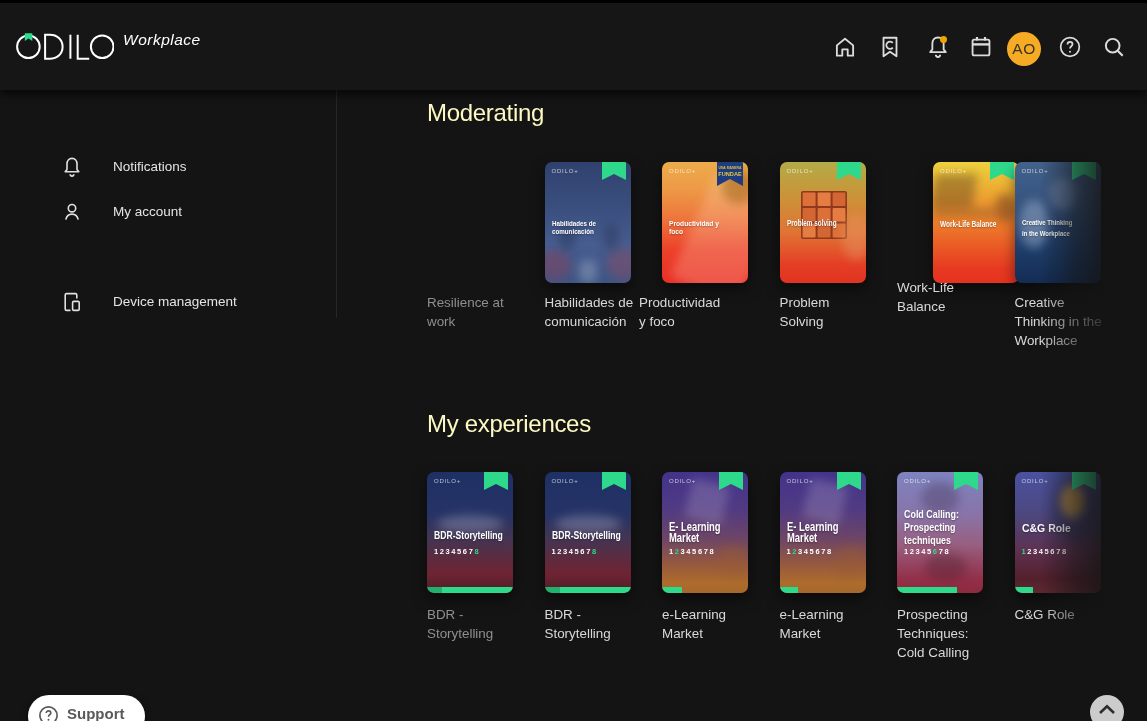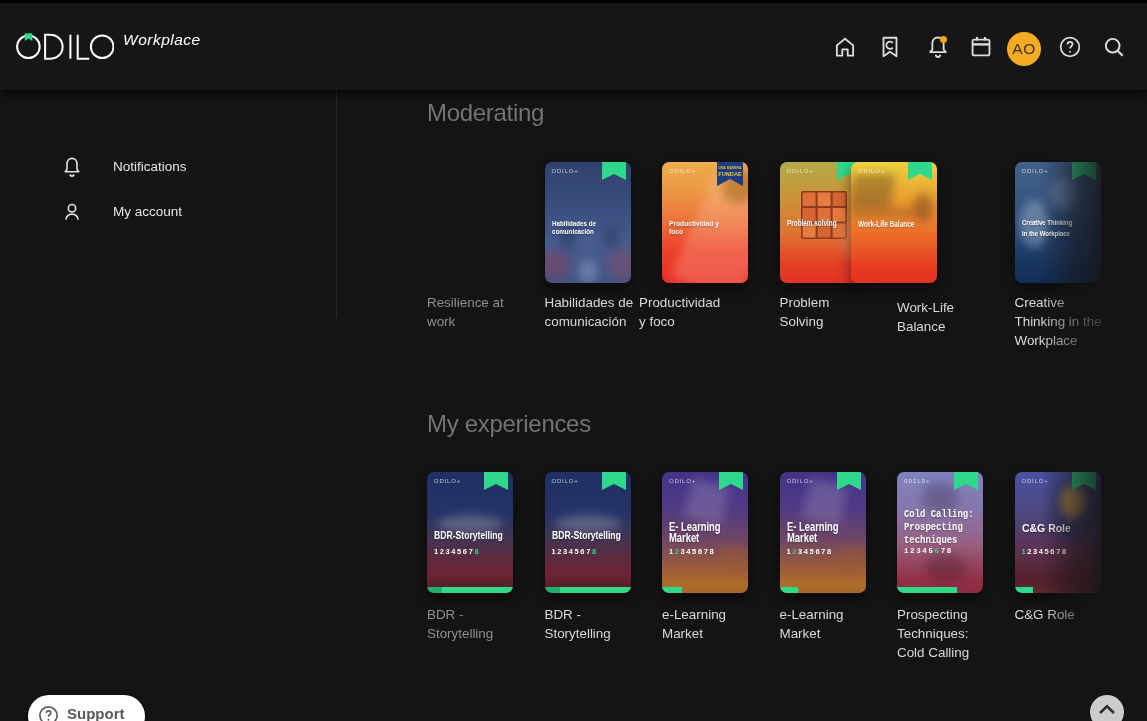--- a/index.html
+++ b/index.html
@@ -20,21 +20,21 @@
 #belldot { position:absolute; left:940px; top:32.5px; width:7px; height:7px;
   border-radius:50%; background:#f0a400; }
 
 #sidebar { position:absolute; left:0; top:90px; width:336px; height:631px; background:#141414; }
 #sdiv { position:absolute; left:336px; top:90px; width:1px; height:228px; background:#262626; }
 .sitem { position:absolute; left:0; width:336px; height:24px; }
 .sitem svg { position:absolute; left:60px; top:0; }
 .sitem span { position:absolute; left:113px; top:4px; font-size:13.5px; color:#e4e4e4; }
 
 #main { position:absolute; left:337px; top:90px; width:810px; height:631px; }
-.h2 { position:absolute; left:90px; color:#737373; font-size:24px; letter-spacing:-0.3px; }
+.h2 { position:absolute; left:90px; color:#fef9c3; font-size:24px; letter-spacing:-0.3px; }
 .card { position:absolute; width:86px; height:121px; border-radius:7px;
   overflow:hidden; box-shadow:0 6px 14px rgba(0,0,0,.5); }
 .odmark { position:absolute; left:7px; top:6px; color:rgba(255,255,255,.68);
   font-size:6px; letter-spacing:.8px; font-weight:normal; }
 .blob { position:absolute; filter:blur(5px); }
 .ribbon { position:absolute; right:5px; top:0; }
 .ctitle { position:absolute; left:7px; color:#fff; font-weight:bold;
   font-size:9.2px; line-height:11.5px; white-space:nowrap; transform:scaleX(.78);
   transform-origin:left top; text-shadow:0 1px 2px rgba(0,0,0,.35); }
 .nums { position:absolute; left:7px; color:#fff; font-weight:bold; font-size:7.5px;
@@ -115,20 +115,27 @@
     </svg>
       <span>My account</span>
   </div>
   <div class="sitem" style="top:155px">
     <svg viewBox="0 0 24 24" width="24" height="24" stroke="#e0e0e0" stroke-width="1.6" fill="none">
       <path d="M12 3.4 C8.9 3.4 7 5.8 7 9 V14.4 L5.2 16.7 H18.8 L17 14.4 V9 C17 5.8 15.1 3.4 12 3.4 Z" stroke-linejoin="round"></path>
       <path d="M10.2 19.3 a1.8 1.8 0 0 0 3.6 0"></path>
     </svg>
       <span>Notifications</span>
   </div>
+  <div class="sitem" style="top:290px">
+    <svg viewBox="0 0 24 24" width="24" height="24" stroke="#e0e0e0" stroke-width="1.6" fill="none">
+      <path d="M16.8 8.5 V5 C16.8 4.2 16.2 3.6 15.4 3.6 H6.6 C5.8 3.6 5.2 4.2 5.2 5 V19 C5.2 19.8 5.8 20.4 6.6 20.4 H10.5"></path>
+      <rect x="12.6" y="11.4" width="6.6" height="9" rx="1.2"></rect>
+    </svg>
+      <span>Device management</span>
+  </div>
 
   <div id="main"></div>
   <div class="h2" style="left:427px; top:99px;">Moderating</div>
   <div class="h2" style="left:427px; top:410px;">My experiences</div>
 
   <div class="btitle dim" style="left:427px; top:293px;">Resilience at<br>work</div>
 
   <div class="card" style="left:544.5px; top:162px;
     background:linear-gradient(180deg,#30416e 0%,#3a4f7e 38%,#475d90 68%,#3e5584 100%);">
     <div class="blob" style="left:-8px;top:88px;width:34px;height:30px;border-radius:50%;background:rgba(150,60,80,.42);"></div>
@@ -176,32 +183,32 @@
     </svg>
     <div class="blob" style="left:62px;top:52px;width:28px;height:46px;border-radius:50%;background:rgba(230,150,100,.45);"></div>
     <div class="odmark">ODILO<span style="font-size:6px">+</span></div>
     <svg class="ribbon" width="24" height="18">
         <polygon points="0,0 24,0 24,18 12,12 0,18" fill="#2fd98c"></polygon>
       </svg>
     <div class="ctitle" style="top:56px;font-size:8.5px;transform:scaleX(.75);">Problem solving</div>
   </div>
   <div class="btitle" style="left:779.5px; top:293px;">Problem<br>Solving</div>
 
-  <div class="card" style="left:851px; top:162px;
+  <div class="card" style="left:933px; top:162px;
     background:linear-gradient(180deg,#ecd23e 0%,#eda832 25%,#ec7029 58%,#e73a21 88%,#e5321f 100%);padding-left:40px;">
     <div class="blob" style="left:0px;top:12px;width:42px;height:34px;background:rgba(70,50,30,.38);transform:skewX(-8deg);border-radius:3px;"></div>
     <div class="blob" style="left:0px;top:46px;width:62px;height:9px;background:rgba(85,58,35,.32);"></div>
     <div class="blob" style="left:62px;top:32px;width:20px;height:28px;border-radius:45%;background:rgba(90,50,30,.45);"></div>
     <div class="odmark">ODILO<span style="font-size:6px">+</span></div>
     <svg class="ribbon" width="24" height="18">
         <polygon points="0,0 24,0 24,18 12,12 0,18" fill="#2fd98c"></polygon>
       </svg>
     <div class="ctitle" style="top:57px;font-size:9px;transform:scaleX(.72);">Work-Life Balance</div>
   </div>
-  <div class="btitle" style="left:897px; top:298px;">Work-Life<br>Balance</div>
+  <div class="btitle" style="left:897px; top:278px;">Work-Life<br>Balance</div>
 
   <div class="card" style="left:1014.5px; top:162px;
     background:linear-gradient(180deg,#42628c 0%,#35537f 35%,#1f3e6c 70%,#132c54 100%);">
     <div class="blob" style="left:4px;top:38px;width:30px;height:48px;border-radius:50%;background:rgba(190,205,225,.38);"></div>
     <div class="blob" style="left:34px;top:16px;width:28px;height:32px;border-radius:50%;background:rgba(175,190,215,.3);"></div>
     <div class="odmark">ODILO<span style="font-size:6px">+</span></div>
     <svg class="ribbon" width="24" height="18">
         <polygon points="0,0 24,0 24,18 12,12 0,18" fill="#2fd98c"></polygon>
       </svg>
     <div class="ctitle" style="top:55px;font-size:7.5px;line-height:11px;transform:scaleX(.8);">Creative Thinking<br>in the Workplace</div>
@@ -258,21 +265,21 @@
     <svg class="ribbon" width="24" height="18">
         <polygon points="0,0 24,0 24,18 12,12 0,18" fill="#2fd98c"></polygon>
       </svg>
     <div class="ctitle" style="top:50px;font-size:12.5px;line-height:11px;transform:scaleX(.75);">E- Learning<br>Market</div>
     <div class="nums" style="top:75px;">1<b>2</b>345678</div>
     <div class="pbar" style="width:18px;border-radius:0 0 0 7px;"></div>
   </div>
   <div class="btitle" style="left:779.5px; top:605px;">e-Learning<br>Market</div>
 
   <div class="card" style="left:897px; top:472px;
-    background:linear-gradient(180deg,#7e83c0 0%,#8874a8 35%,#985f80 60%,#93304a 88%,#8c2a3e 100%);font-family:Liberation Mono, monospace;">
+    background:linear-gradient(180deg,#7e83c0 0%,#8874a8 35%,#985f80 60%,#93304a 88%,#8c2a3e 100%);">
     <div class="blob" style="left:24px;top:10px;width:38px;height:32px;border-radius:50%;background:rgba(60,50,80,.35);"></div>
     <div class="blob" style="left:28px;bottom:12px;width:42px;height:28px;border-radius:50%;background:rgba(70,30,40,.35);"></div>
     <div class="odmark">ODILO<span style="font-size:6px">+</span></div>
     <svg class="ribbon" width="24" height="18">
         <polygon points="0,0 24,0 24,18 12,12 0,18" fill="#2fd98c"></polygon>
       </svg>
     <div class="ctitle" style="top:36px;font-size:11px;line-height:13.2px;transform:scaleX(.81);">Cold Calling:<br>Prospecting<br>techniques</div>
     <div class="nums" style="top:75px;">12345<b>6</b>78</div>
     <div class="pbar" style="width:60px;border-radius:0 0 0 7px;"></div>
   </div>

